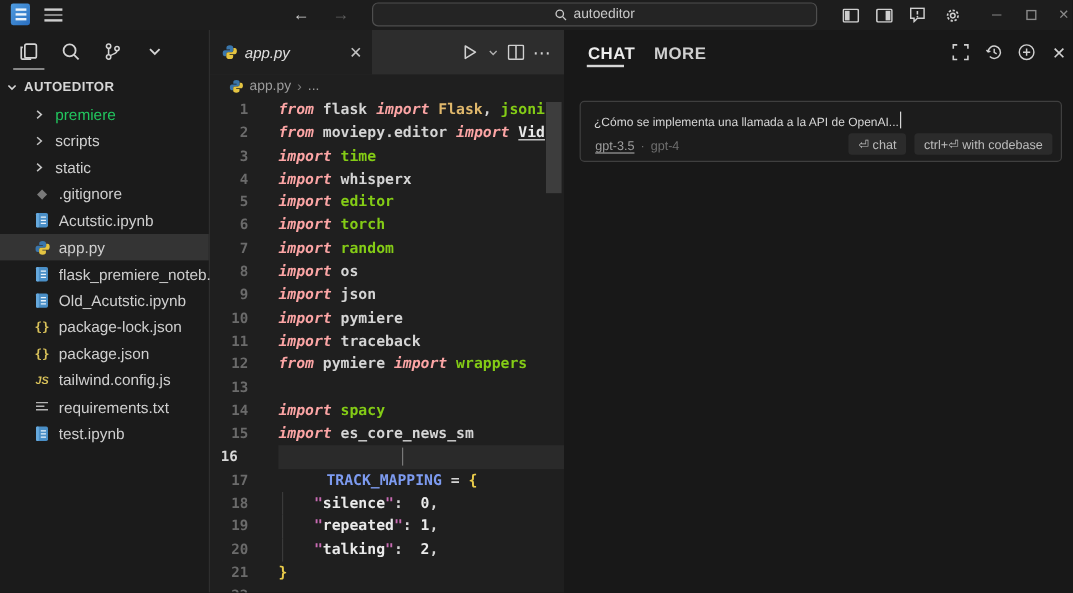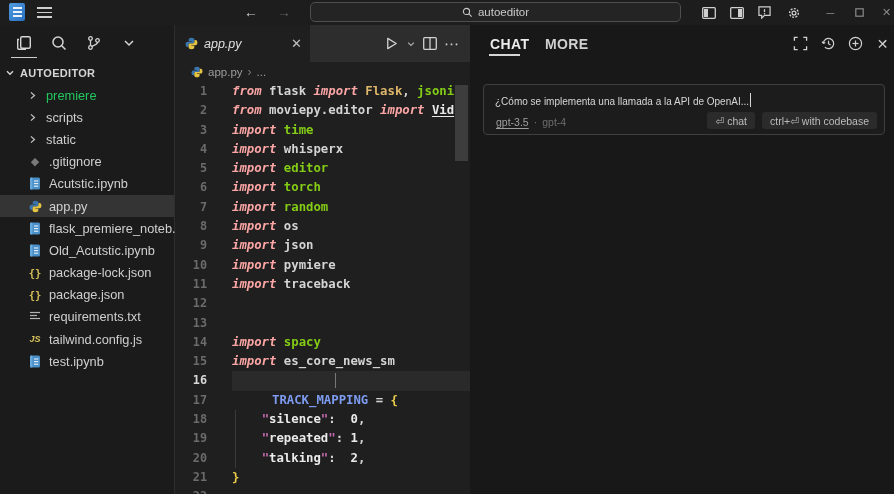--- a/index.html
+++ b/index.html
@@ -57,21 +57,21 @@
   .tab-actions .eic { display:flex; align-items:center; justify-content:center; }
   .breadcrumb { height:20px; display:flex; align-items:center; gap:5px; padding-left:16px;
     font-size:11.5px; color:#9d9d9d; }
   .bc-sep { color:#7a7a7a; font-size:12px; }
   .code { position:absolute; top:57px; left:0; right:0; bottom:0;
     font-family:"DejaVu Sans Mono", monospace; font-size:12.3px; font-weight:600; line-height:19.3px; }
   .cl { height:19.3px; display:flex; white-space:pre; }
   .ln { width:32px; text-align:right; color:#6b6b6b; font-size:11.8px; flex:none; }
   .lt { margin-left:25px; flex:1; position:relative; }
   .cl.current .lt { background:#2a2a2a; }
-  .cl.current .ln { color:#d8d8d8; }
+  .cl.current .ln { color:#d8d8d8;text-align:center; }
   .lt.guide::before { content:""; position:absolute; left:3px; top:0; bottom:0; width:1px; background:#3a3a3a; }
   .tk-kw { color:#fca5a5; font-style:italic; }
   .tk-pl { color:#d4d4d4; }
   .tk-dim { color:#84cc16; }
   .tk-cls { color:#e0b86c; }
   .tk-und { color:#e8e8e8; text-decoration:underline; text-underline-offset:2px; }
   .tk-var { color:#7d9bf0;margin-left:40px; }
   .tk-brace { color:#e9cb4a; }
   .tk-q { color:#c76bb2; }
   .tk-str { color:#eaeaea; }
@@ -285,37 +285,37 @@
             </span>
     <span class="fi-label">package-lock.json</span>
   </div>
           <div class="frow kind-json">
 
     <span class="fi-icon">
               <span class="ic-json">{}</span>
             </span>
     <span class="fi-label">package.json</span>
   </div>
+          <div class="frow kind-js">
+
+    <span class="fi-icon">
+              <span class="ic-js">JS</span>
+            </span>
+    <span class="fi-label">tailwind.config.js</span>
+  </div>
           <div class="frow kind-text">
 
     <span class="fi-icon">
               <svg width="12" height="11" viewBox="0 0 12 11">
                 <line x1="1" y1="1.5" x2="11" y2="1.5" stroke="#b4b4b4" stroke-width="1.2"></line>
                 <line x1="1" y1="4.5" x2="8" y2="4.5" stroke="#b4b4b4" stroke-width="1.2"></line>
                 <line x1="1" y1="7.5" x2="11" y2="7.5" stroke="#b4b4b4" stroke-width="1.2"></line>
               </svg>
             </span>
     <span class="fi-label">requirements.txt</span>
-  </div>
-          <div class="frow kind-js">
-
-    <span class="fi-icon">
-              <span class="ic-js">JS</span>
-            </span>
-    <span class="fi-label">tailwind.config.js</span>
   </div>
           <div class="frow kind-notebook">
 
     <span class="fi-icon">
               <svg width="12" height="13" viewBox="0 0 12 13">
                 <rect x="1" y="0.5" width="10" height="12" rx="1.5" fill="#4a8fc7"></rect>
                 <rect x="1" y="0.5" width="2.4" height="12" rx="1" fill="#66a9dd"></rect>
                 <line x1="5" y1="4" x2="9.3" y2="4" stroke="#eaf3fb" stroke-width="1.1"></line>
                 <line x1="5" y1="6.6" x2="9.3" y2="6.6" stroke="#eaf3fb" stroke-width="1.1"></line>
                 <line x1="5" y1="9.2" x2="9.3" y2="9.2" stroke="#eaf3fb" stroke-width="1.1"></line>
@@ -374,21 +374,21 @@
           <div class="cl"><span class="ln">2</span><span class="lt"><span class="tk-kw">from</span><span class="tk-pl"> moviepy.editor </span><span class="tk-kw">import</span><span class="tk-pl"> </span><span class="tk-und">Vid</span></span></div>
           <div class="cl"><span class="ln">3</span><span class="lt"><span class="tk-kw">import</span><span class="tk-dim"> time</span></span></div>
           <div class="cl"><span class="ln">4</span><span class="lt"><span class="tk-kw">import</span><span class="tk-pl"> whisperx</span></span></div>
           <div class="cl"><span class="ln">5</span><span class="lt"><span class="tk-kw">import</span><span class="tk-dim"> editor</span></span></div>
           <div class="cl"><span class="ln">6</span><span class="lt"><span class="tk-kw">import</span><span class="tk-dim"> torch</span></span></div>
           <div class="cl"><span class="ln">7</span><span class="lt"><span class="tk-kw">import</span><span class="tk-dim"> random</span></span></div>
           <div class="cl"><span class="ln">8</span><span class="lt"><span class="tk-kw">import</span><span class="tk-pl"> os</span></span></div>
           <div class="cl"><span class="ln">9</span><span class="lt"><span class="tk-kw">import</span><span class="tk-pl"> json</span></span></div>
           <div class="cl"><span class="ln">10</span><span class="lt"><span class="tk-kw">import</span><span class="tk-pl"> pymiere</span></span></div>
           <div class="cl"><span class="ln">11</span><span class="lt"><span class="tk-kw">import</span><span class="tk-pl"> traceback</span></span></div>
-          <div class="cl"><span class="ln">12</span></div>
+          <div class="cl"><span class="ln">12</span><span class="lt"><span class="tk-kw">from</span><span class="tk-pl"> pymiere </span><span class="tk-kw">import</span><span class="tk-dim"> wrappers</span></span></div>
           <div class="cl"><span class="ln">13</span><span class="lt"></span></div>
           <div class="cl"><span class="ln">14</span><span class="lt"><span class="tk-kw">import</span><span class="tk-dim"> spacy</span></span></div>
           <div class="cl"><span class="ln">15</span><span class="lt"><span class="tk-kw">import</span><span class="tk-pl"> es_core_news_sm</span></span></div>
           <div class="cl current"><span class="ln">16</span><span class="lt"><span class="caret-code"></span></span></div>
           <div class="cl"><span class="ln">17</span><span class="lt"><span class="tk-var">TRACK_MAPPING</span><span class="tk-pl"> = </span><span class="tk-brace">{</span></span></div>
           <div class="cl"><span class="ln">18</span><span class="lt guide"><span class="tk-pl">    </span><span class="tk-q">"</span><span class="tk-str">silence</span><span class="tk-q">"</span><span class="tk-pl">:  </span><span class="tk-num">0</span><span class="tk-pl">,</span></span></div>
           <div class="cl"><span class="ln">19</span><span class="lt guide"><span class="tk-pl">    </span><span class="tk-q">"</span><span class="tk-str">repeated</span><span class="tk-q">"</span><span class="tk-pl">: </span><span class="tk-num">1</span><span class="tk-pl">,</span></span></div>
           <div class="cl"><span class="ln">20</span><span class="lt guide"><span class="tk-pl">    </span><span class="tk-q">"</span><span class="tk-str">talking</span><span class="tk-q">"</span><span class="tk-pl">:  </span><span class="tk-num">2</span><span class="tk-pl">,</span></span></div>
           <div class="cl"><span class="ln">21</span><span class="lt"><span class="tk-brace">}</span></span></div>
           <div class="cl"><span class="ln">22</span><span class="lt"></span></div>

